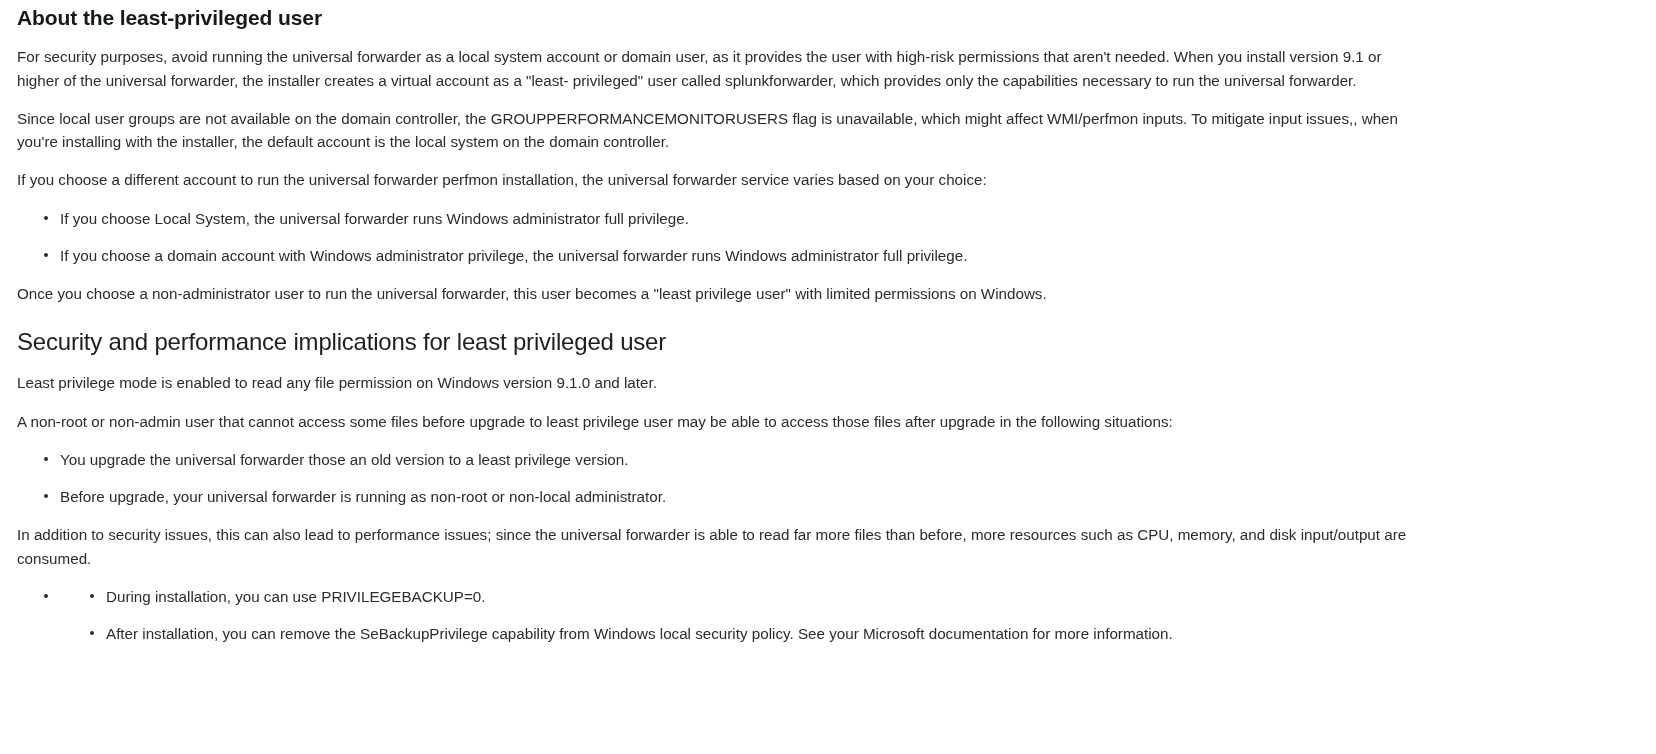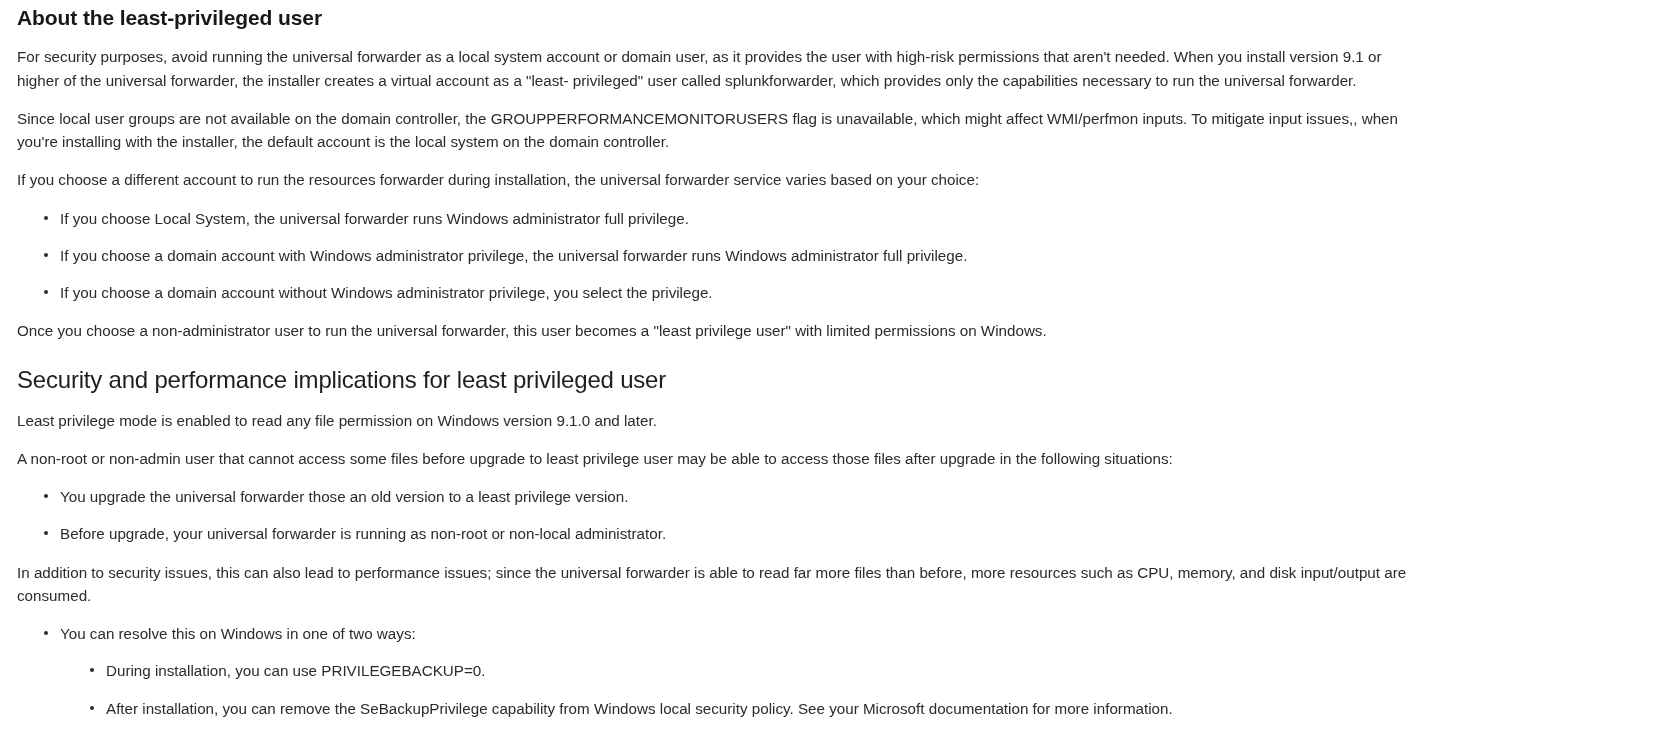--- a/index.html
+++ b/index.html
@@ -96,45 +96,43 @@
 </style>
 </head>
 <body>
 
 <div class="doc">
 
   <h1 class="page-title">About the least-privileged user</h1>
 
   <p class="para">For security purposes, avoid running the universal forwarder as a local system account or domain user, as it provides the user with high-risk permissions that aren't needed. When you install version 9.1 or higher of the universal forwarder, the installer creates a virtual account as a "least- privileged" user called splunkforwarder, which provides only the capabilities necessary to run the universal forwarder.</p>
   <p class="para">Since local user groups are not available on the domain controller, the GROUPPERFORMANCEMONITORUSERS flag is unavailable, which might affect WMI/perfmon inputs. To mitigate input issues,, when you're installing with the installer, the default account is the local system on the domain controller.</p>
-  <p class="para">If you choose a different account to run the resources forwarder during installation, the universal forwarder service varies based on your choice:</p>
+  <p class="para">If you choose a different account to run the universal forwarder perfmon installation, the universal forwarder service varies based on your choice:</p>
 
   <ul class="bullets">
     <li>If you choose Local System, the universal forwarder runs Windows administrator full privilege.</li>
     <li>If you choose a domain account with Windows administrator privilege, the universal forwarder runs Windows administrator full privilege.</li>
-    <li>If you choose a domain account without Windows administrator privilege, you select the privilege.</li>
   </ul>
 
   <p class="para">Once you choose a non-administrator user to run the universal forwarder, this user becomes a "least privilege user" with limited permissions on Windows.</p>
 
   <h2 class="section-title">Security and performance implications for least privileged user</h2>
 
   <p class="para">Least privilege mode is enabled to read any file permission on Windows version 9.1.0 and later.</p>
   <p class="para">A non-root or non-admin user that cannot access some files before upgrade to least privilege user may be able to access those files after upgrade in the following situations:</p>
 
   <ul class="bullets">
     <li>You upgrade the universal forwarder those an old version to a least privilege version.</li>
     <li>Before upgrade, your universal forwarder is running as non-root or non-local administrator.</li>
   </ul>
 
   <p class="para">In addition to security issues, this can also lead to performance issues; since the universal forwarder is able to read far more files than before, more resources such as CPU, memory, and disk input/output are consumed.</p>
 
   <ul class="bullets">
     <li>
-      <span>You can resolve this on Windows in one of two ways:</span>
       <ul class="nested">
         <li>During installation, you can use PRIVILEGEBACKUP=0.</li>
         <li>After installation, you can remove the SeBackupPrivilege capability from Windows local security policy. See your Microsoft documentation for more information.</li>
       </ul>
     </li>
   </ul>
 
 </div>
 
 </body></html>

